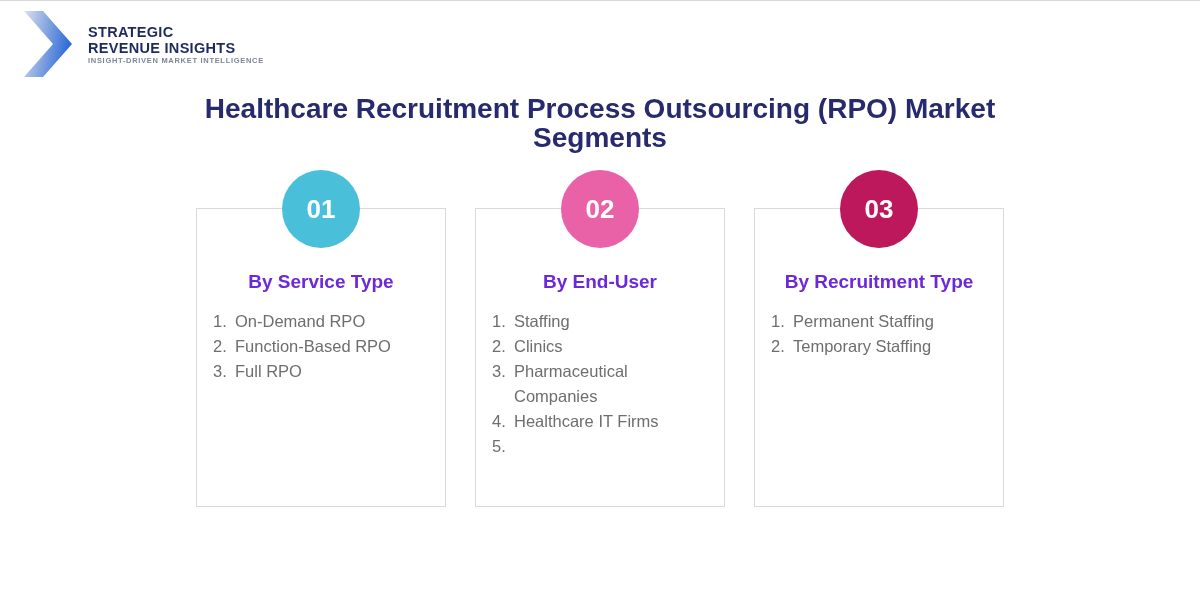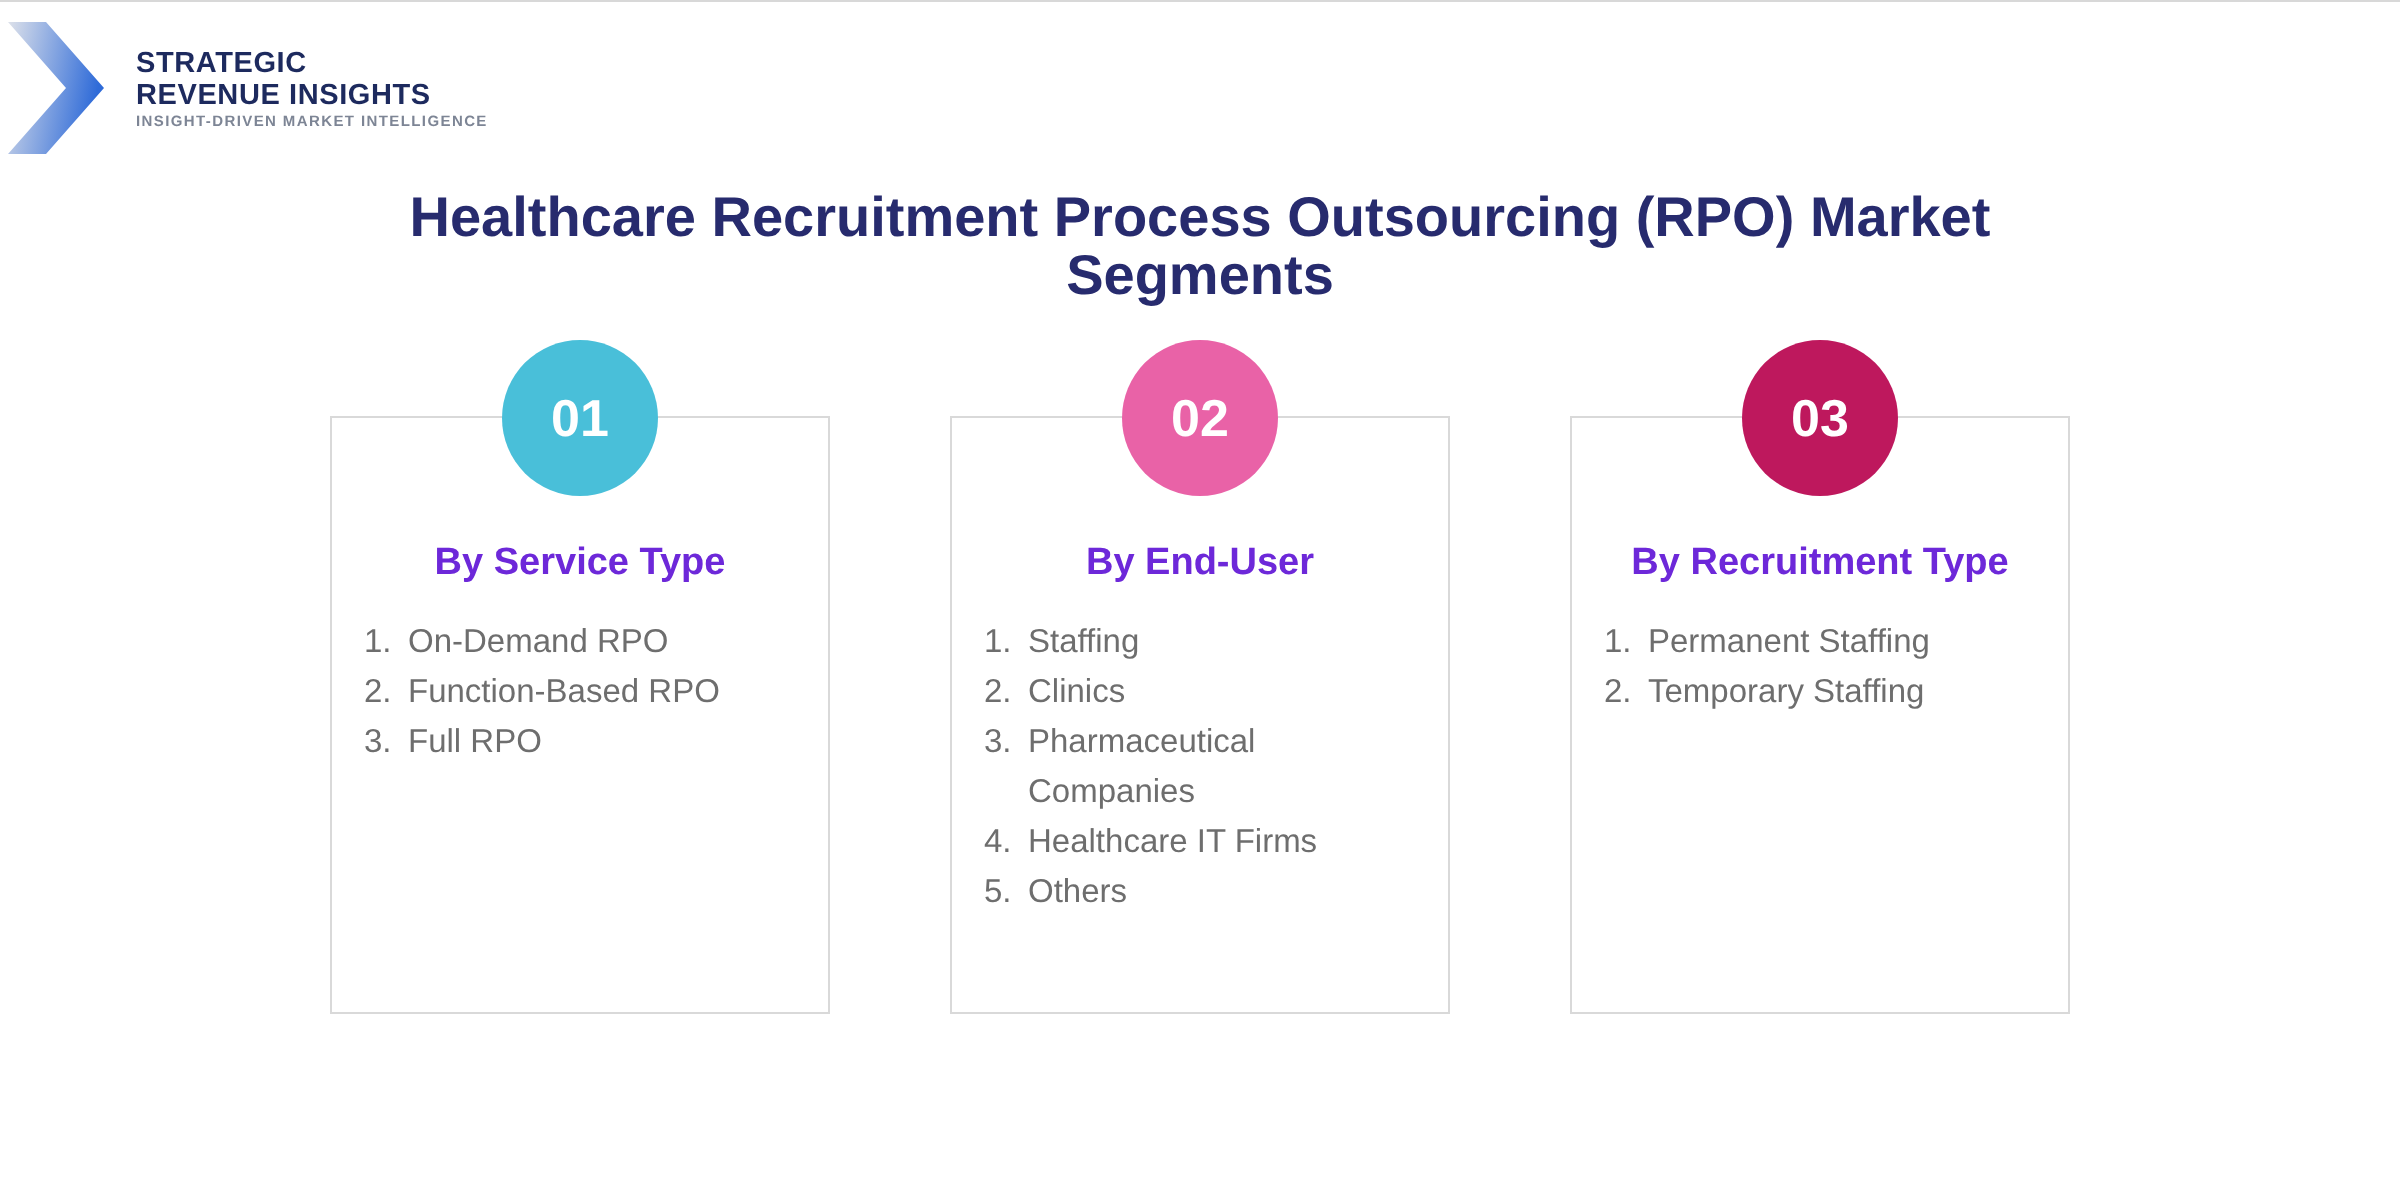--- a/index.html
+++ b/index.html
@@ -4,37 +4,37 @@
 <style>
   * { margin:0; padding:0; box-sizing:border-box; }
   html,body { width:1200px; height:600px; }
   body { font-family:"Liberation Sans", sans-serif; background:#ffffff; }
   .page {
     position:relative; width:1200px; height:600px; background:#ffffff;
     border-top:1px solid #d8d8d8; overflow:hidden;
   }
 
   
-  .logo { position:absolute; left:4px; top:10px; display:flex; align-items:center; }
+  .logo { position:absolute; left:24px; top:10px; display:flex; align-items:center; }
   .logo-arrow { width:48px; height:66px; display:block; }
   .logo-text { margin-left:16px; display:flex; flex-direction:column; }
   .logo-name { color:#1d2a5e; font-weight:bold; font-size:14.5px; line-height:16px; letter-spacing:0.3px; }
   .logo-tagline { margin-top:0; color:#7d8595; font-size:7.5px; letter-spacing:0.7px; font-weight:bold; }
 
   
   .title {
     position:absolute; top:93px; left:0; right:0;
     text-align:center; color:#272b6e; font-size:28px; line-height:29px;
     font-weight:bold; white-space:pre-line;
   }
 
   
   .cards {
     position:absolute; top:207px; left:0; width:100%;
-    display:flex; justify-content:center; gap:60px;align-items:center;
+    display:flex; justify-content:center; gap:29px;align-items:center;
   }
   .card {
     position:relative; width:250px; height:299px;
     background:#ffffff; border:1px solid #d9d9d9;
   }
   .badge {
     position:absolute; top:-39px; left:50%; transform:translateX(-50%);
     width:78px; height:78px; border-radius:50%;
     display:flex; align-items:center; justify-content:center;
     color:#ffffff; font-size:26px; font-weight:bold;
@@ -124,21 +124,20 @@
           <span class="num">3.</span>
           <span class="lbl">Pharmaceutical
 Companies</span>
         </li>
         <li>
           <span class="num">4.</span>
           <span class="lbl">Healthcare IT Firms</span>
         </li>
         <li>
           <span class="num">5.</span>
-          <span class="lbl">Others</span>
         </li>
       </ol>
     </section>
 
     <section class="card">
       <div class="badge" style="background: #be185d;">
         <span>03</span>
       </div>
       <h2 class="card-title">By Recruitment Type</h2>
       <ol class="card-list">

